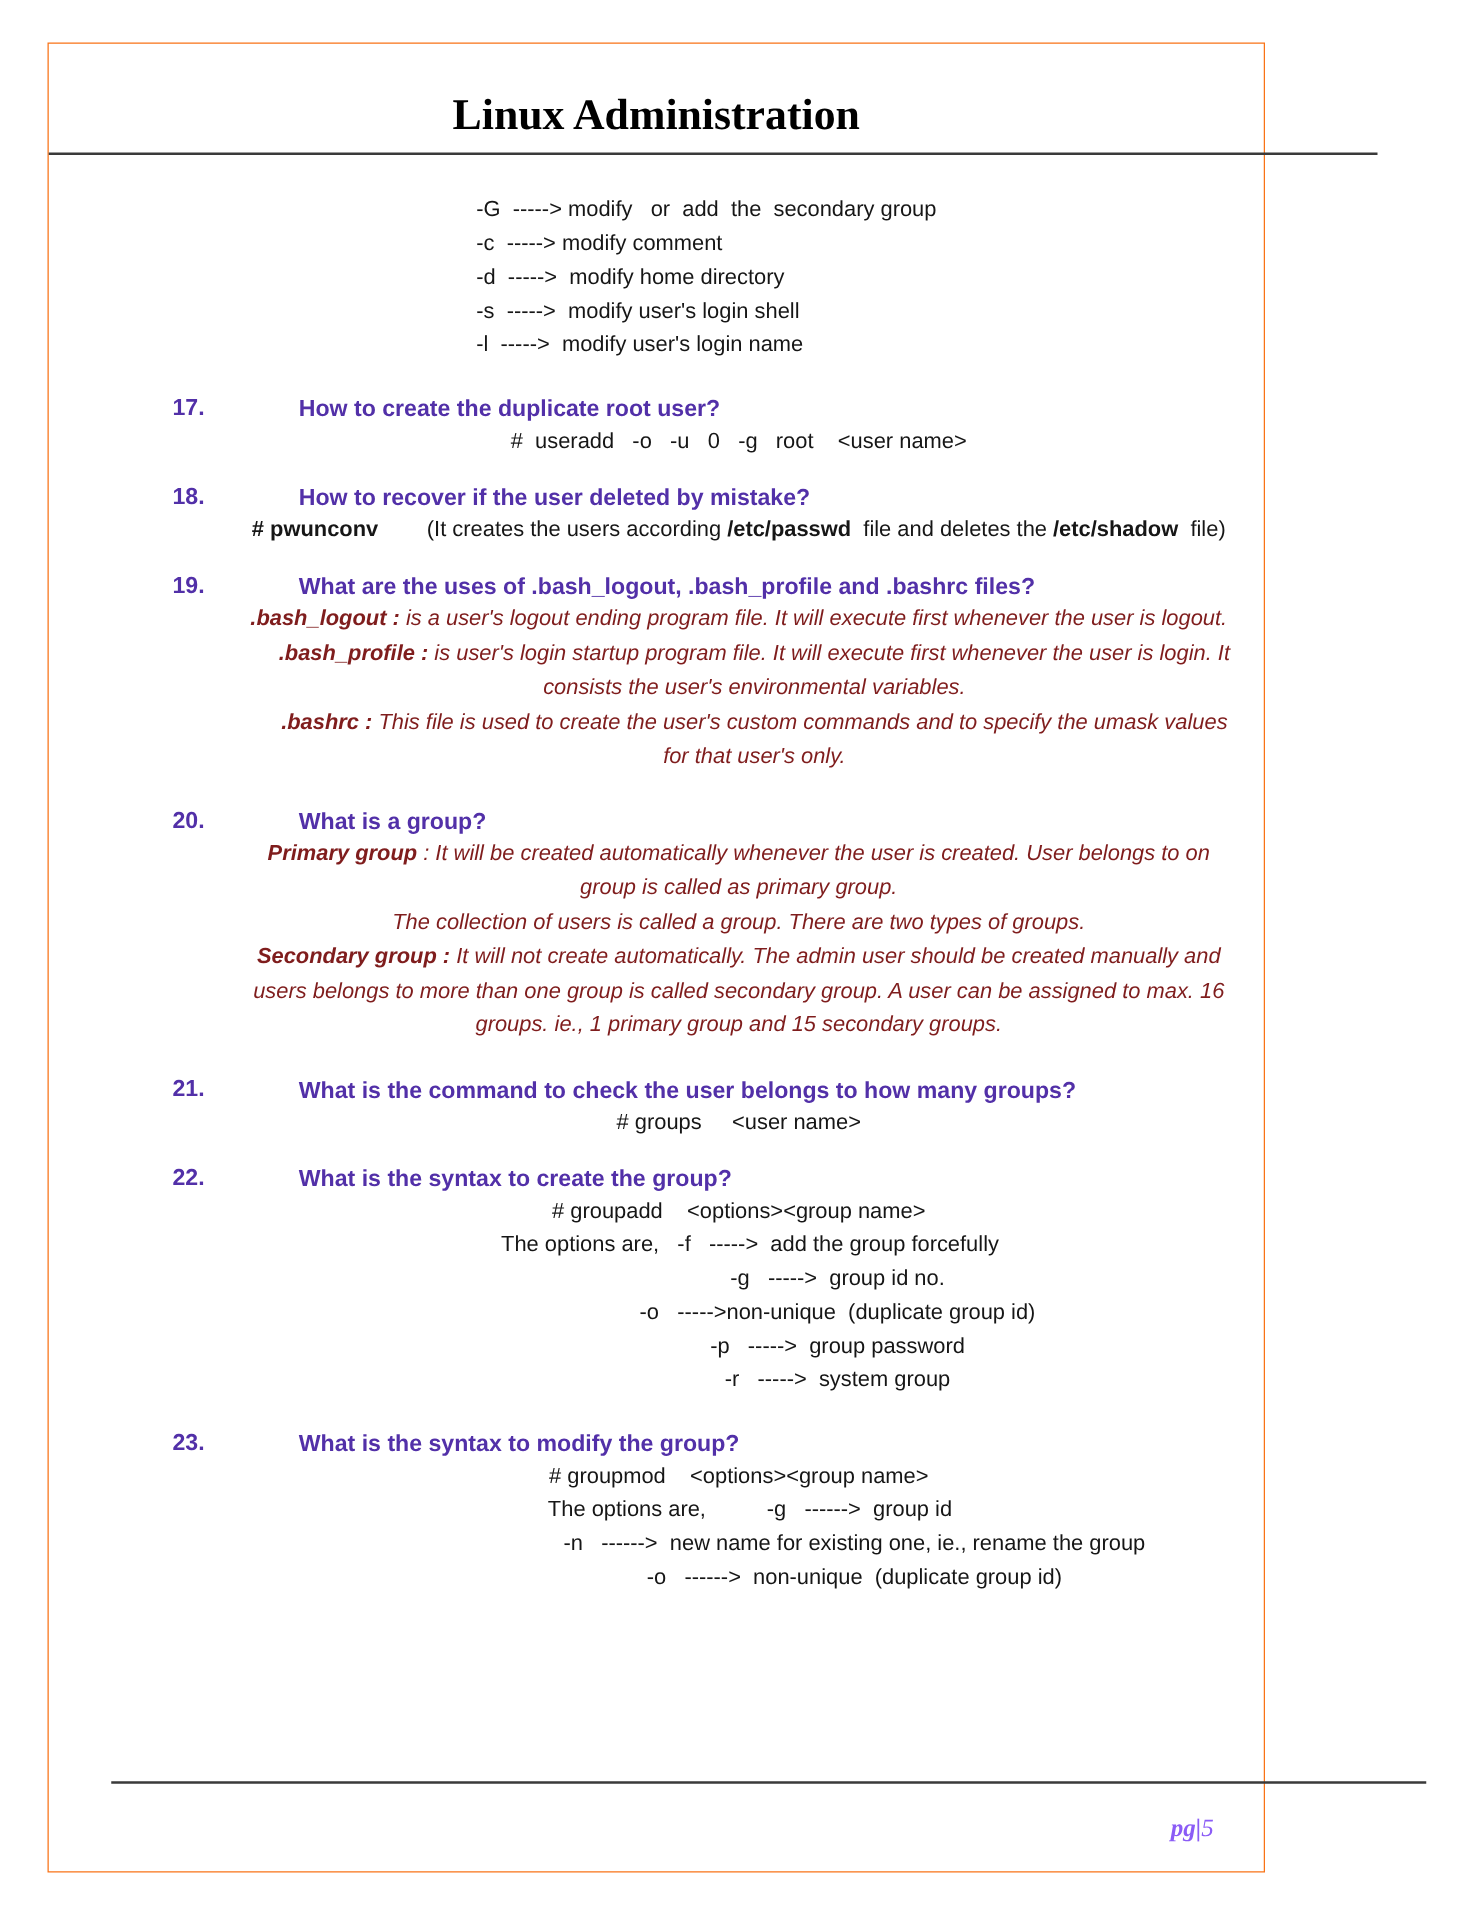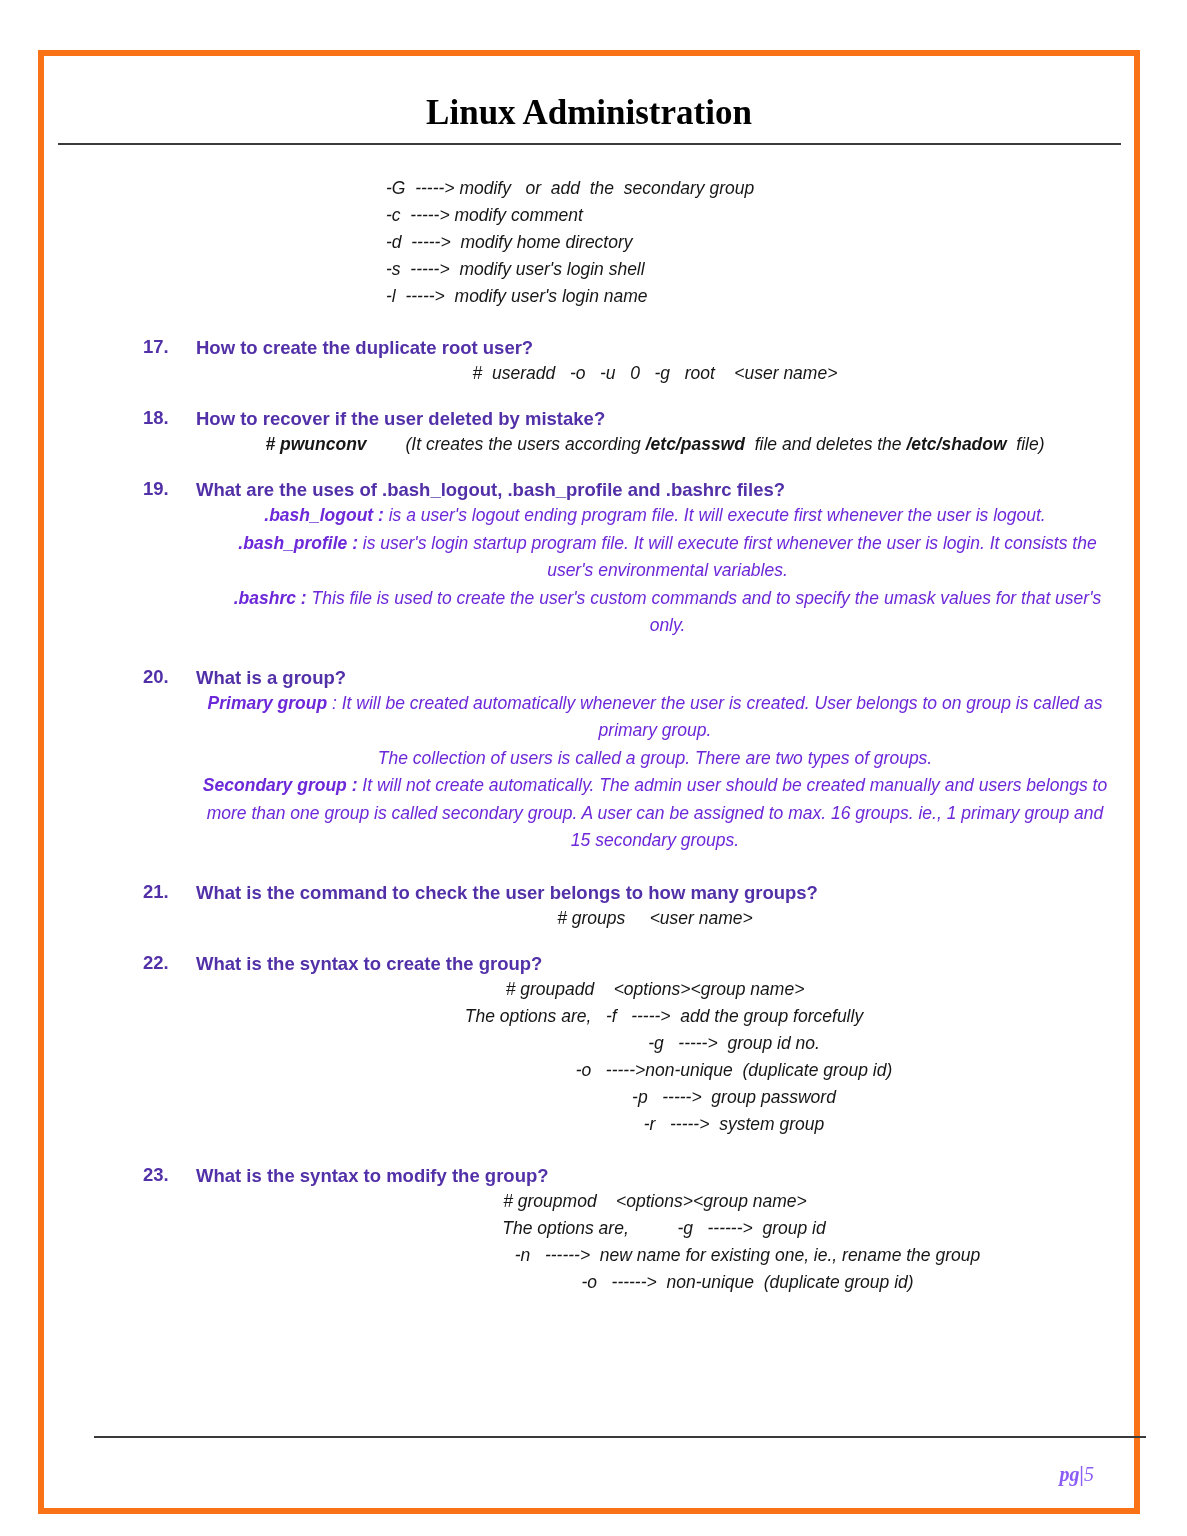--- a/index.html
+++ b/index.html
@@ -10,24 +10,24 @@
   body {
     width: 1187px;
     height: 1536px;
     font-family: "Liberation Sans", sans-serif;
     overflow: hidden;
   }
 
   .page {
     position: absolute;
     left: 38px;
-    top: 50px;
-    width: 1102px;
+    top: 34px;
+    width: 974px;
     height: 1464px;
-    border: 6px solid #f97316;
+    border: 1px solid #f97316;
     box-sizing: border-box;
     background: #fff;
   }
 
   .page-inner {
     position: relative;
     width: 100%;
     height: 100%;
   }
 
@@ -54,41 +54,41 @@
   .content {
     padding: 0 20px 0 22px;
   }
 
   .opts-top {
     margin-top: 30px;
   }
 
   .ital {
     font-family: "Liberation Sans", sans-serif;
-    font-style: italic;
     font-size: 17.5px;
     color: #161616;
     line-height: 27px;
     white-space: pre;
   }
 
   .ital-wrap {
     font-family: "Liberation Sans", sans-serif;
     font-style: italic;
     font-size: 17.5px;
-    color: #6d28d9;
+    color: #7f1d1d;
     line-height: 27.5px;
   }
 
   .b { font-weight: bold; }
 
   
   .qblock {
     display: flex;
     align-items: flex-start;
+    gap: 48px;
   }
   .qnum {
     width: 53px;
     flex: 0 0 53px;
     font-family: "Liberation Sans", sans-serif;
     font-weight: bold;
     font-size: 18.5px;
     color: #5230a8;
     padding-left: 77px;
     box-sizing: content-box;

